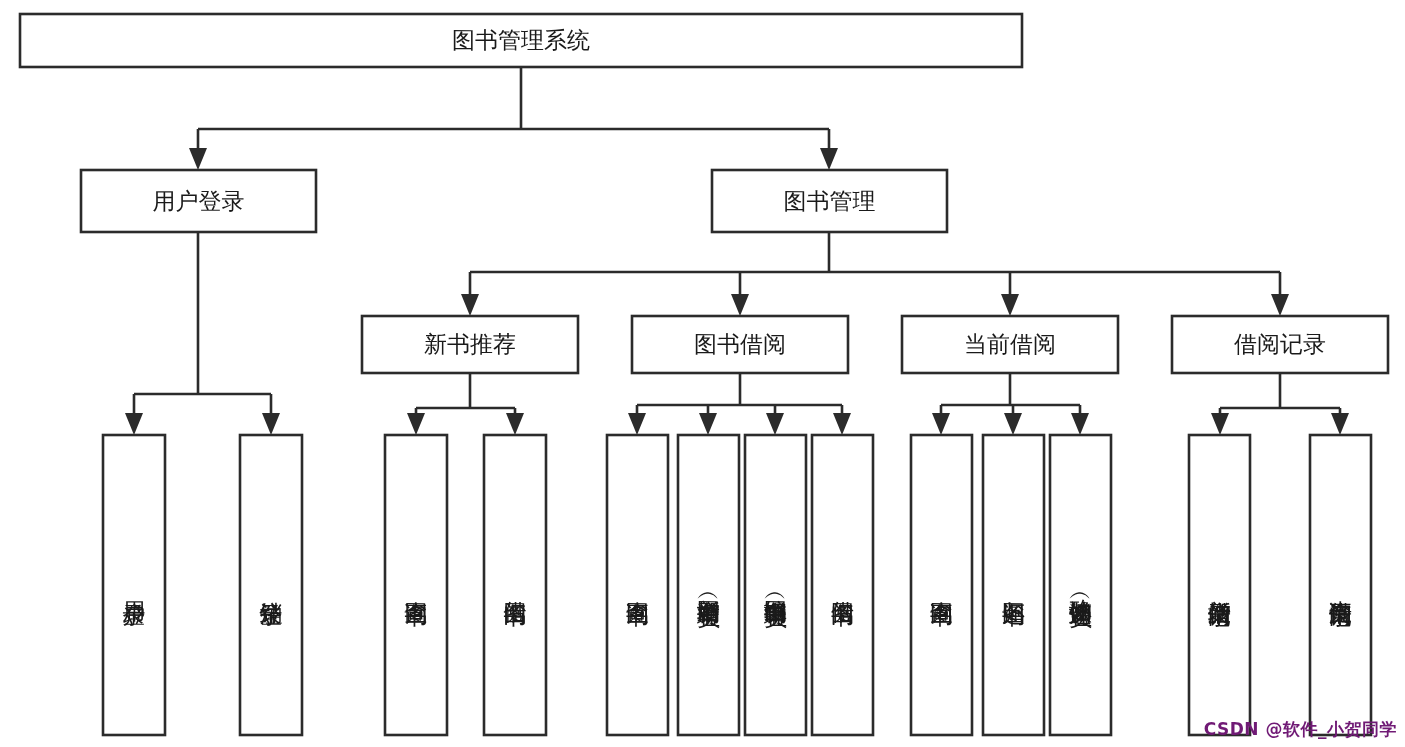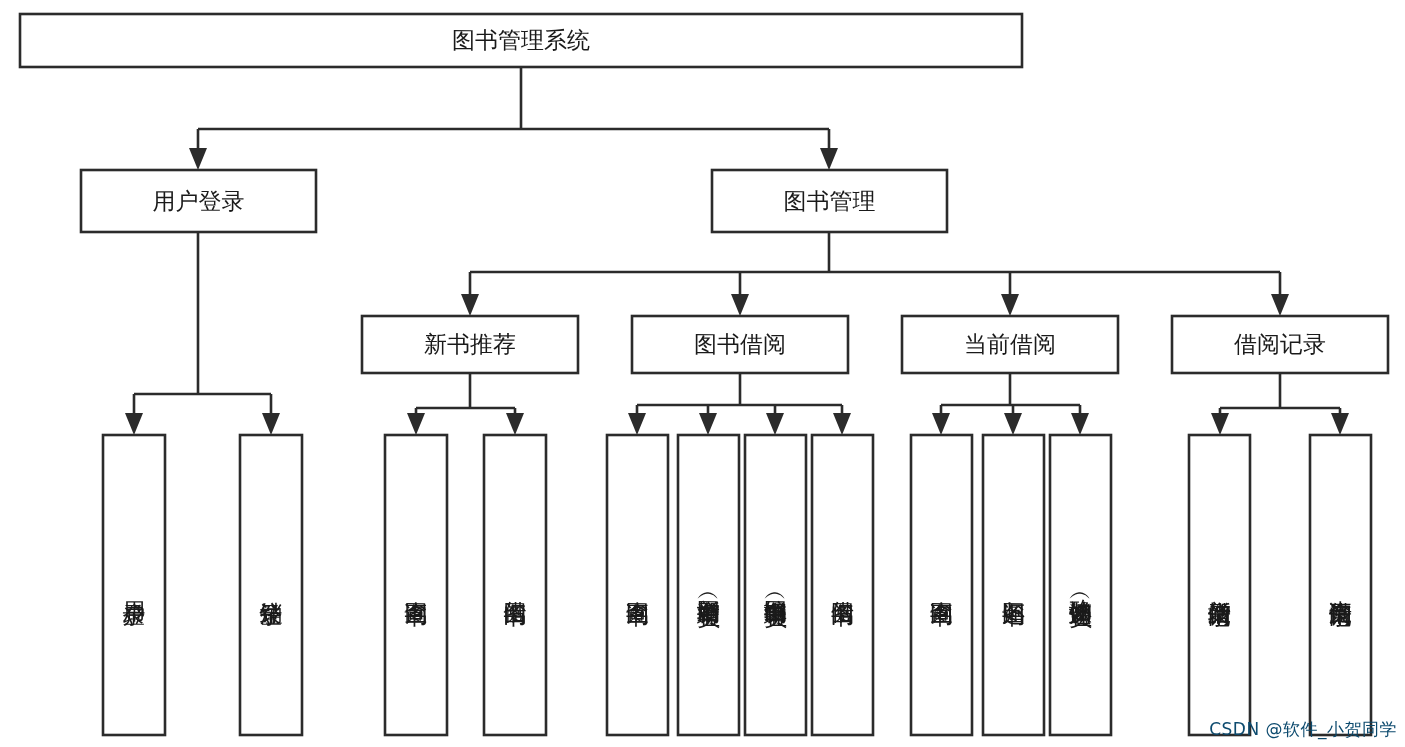--- a/index.html
+++ b/index.html
@@ -71,24 +71,25 @@
     justify-content: center;
     width: 100%;
     height: 100%;
   }
   .watermark {
     position: absolute;
     right: 8px;
     bottom: 6px;
     font-family: "DejaVu Sans", "Liberation Sans", sans-serif;
     font-size: 17px;
-    color: #0c4a6e;
+    color: #701a75;
     letter-spacing: 0.5px;
     user-select: none;
     white-space: nowrap;
+    font-weight: bold;
   }
 </style>
 </head>
 <body>
 
 <div id="diagram-root">
   <svg class="flow" viewBox="0 0 1405 747">
     <g id="connectors-layer">
         <line x1="521" y1="67" x2="521" y2="129" class="connector"></line>
         <line x1="198" y1="129" x2="829" y2="129" class="connector"></line>

